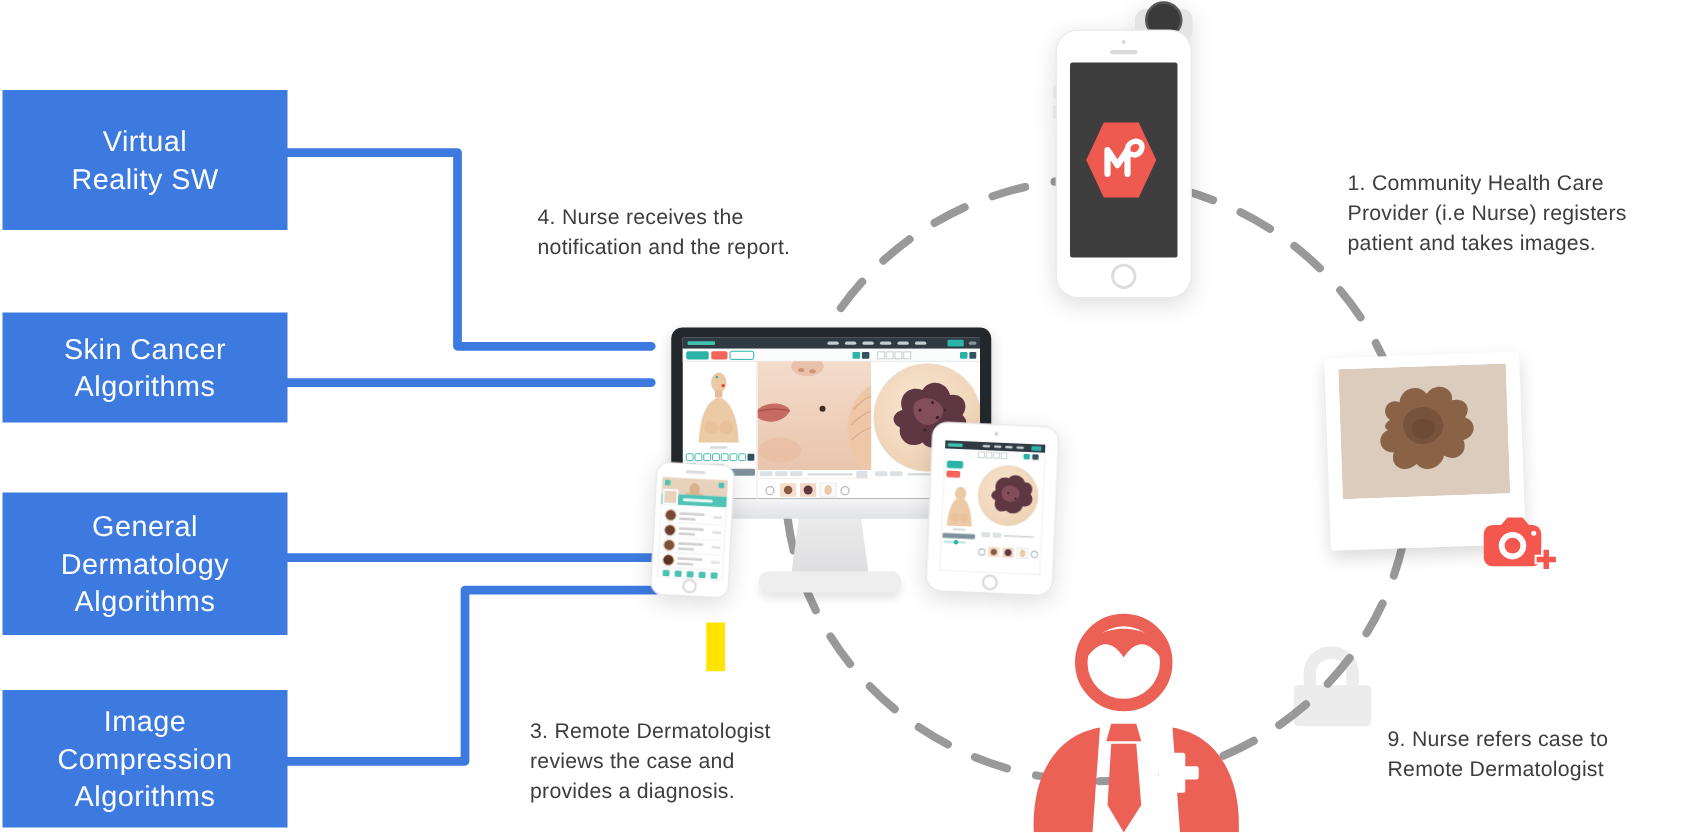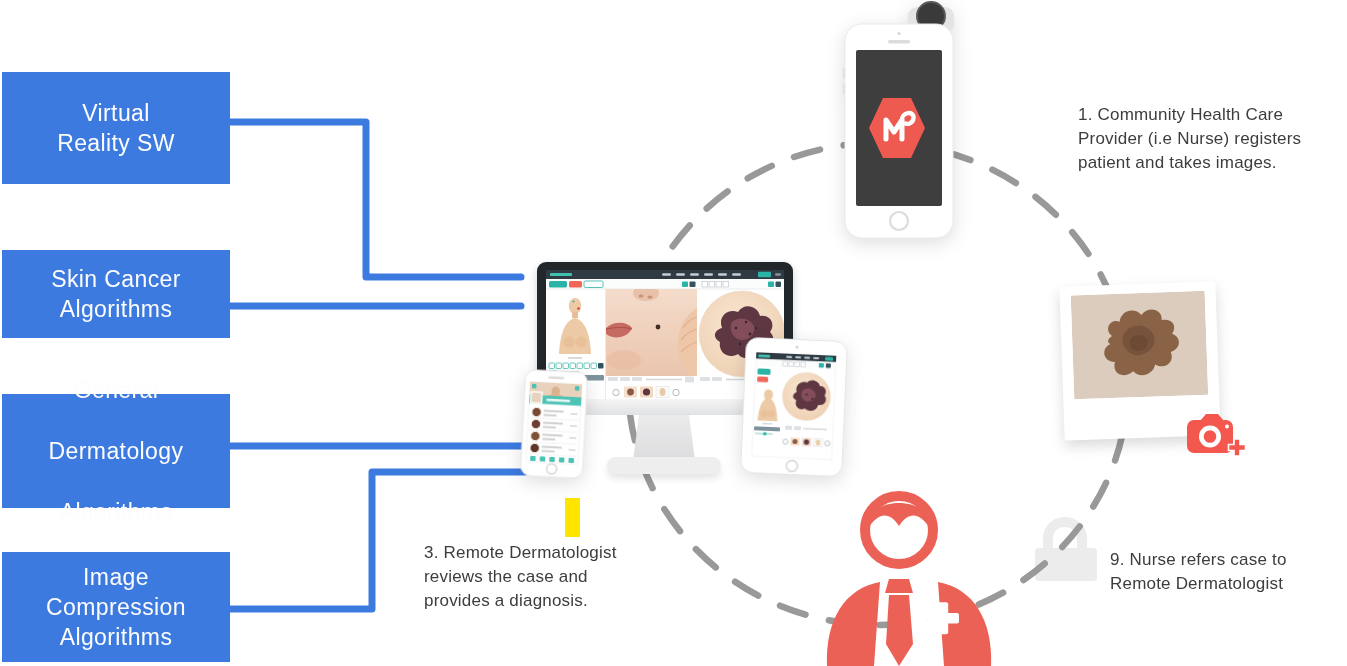--- a/index.html
+++ b/index.html
@@ -2,21 +2,21 @@
 <html><head>
 <meta charset="utf-8">
 <style>
   html,body{margin:0;padding:0;background:#fff;}
   #canvas{position:relative;width:1347px;height:666px;background:#ffffff;overflow:hidden;
           font-family:"Liberation Sans", sans-serif;}
   .abs{position:absolute;}
   .box{position:absolute;left:2px;width:228px;background:#3d7ae0;color:#fdfdfd;
        display:flex;flex-direction:column;align-items:center;justify-content:center;
        font-size:23px;line-height:30px;letter-spacing:.4px;z-index:2;text-align:center;}
-  .caption{position:absolute;color:#3d3d3d;font-size:17px;line-height:24px;letter-spacing:.2px;z-index:2;}
+  .caption{position:absolute;color:#3d3d3d;font-size:17px;line-height:24px;letter-spacing:.2px;z-index:2;margin-top:32px;}
   .devwrap{position:absolute;z-index:2;}
   .shadowed svg{filter:drop-shadow(0 5px 9px rgba(0,0,0,.13));}
   #overlay{position:absolute;left:0;top:0;z-index:1;pointer-events:none;}
   #lockwrap{z-index:0;}
   #monitor{left:537px;top:262px;width:256px;height:153px;z-index:2;}
   #bezel{left:0;top:0;width:256px;height:138px;background:#22272c;border-radius:9px 9px 2px 2px;
          box-shadow:0 4px 10px rgba(0,0,0,.18);}
   #chin{left:0;top:137px;width:256px;height:16px;background:linear-gradient(#f5f5f6,#e1e2e4);
         border-radius:0 0 5px 5px;}
   #standneck{left:633px;top:414px;width:62px;height:46px;z-index:2;
@@ -48,34 +48,35 @@
   </svg>
 
   <div class="box" id="box1" style="top:72px;height:112px;">
     <span>Virtual</span>
     <span>Reality SW</span>
   </div>
   <div class="box" id="box2" style="top:250px;height:88px;">
     <span>Skin Cancer</span>
     <span>Algorithms</span>
   </div>
-  <div class="box" id="box3" style="top:394px;height:114px;gap:31px;">
+  <div class="box" id="box3" style="top:394px;height:114px;">
     <span>General</span>
     <span>Dermatology</span>
     <span>Algorithms</span>
   </div>
   <div class="box" id="box4" style="top:552px;height:110px;">
     <span>Image</span>
     <span>Compression</span>
     <span>Algorithms</span>
   </div>
 
   <div class="caption" style="left:1078px;top:103px;width:268px;">1. Community Health Care Provider (i.e Nurse) registers patient and takes images.</div>
   <div class="caption" style="left:1110px;top:548px;width:228px;">9. Nurse refers case to Remote Dermatologist</div>
   <div class="caption" style="left:424px;top:541px;width:215px;">3. Remote Dermatologist reviews the case and provides a diagnosis.</div>
+  <div class="caption" style="left:430px;top:130px;width:252px;">4. Nurse receives the notification and the report.</div>
 
   <div id="yellowmark" class="abs"></div>
 
   <div class="devwrap shadowed" style="left:838px;top:0;width:130px;height:245px;">
     <svg width="130" height="245" viewBox="0 0 130 245">
       <rect x="70" y="7" width="46" height="26" rx="9" fill="#e4e4e4"></rect>
       <circle cx="93" cy="16" r="14" fill="#3a3a3a"></circle>
       <circle cx="93" cy="16" r="14" fill="none" stroke="#585858" stroke-width="2"></circle>
       <rect x="7" y="24" width="108" height="214" rx="17" fill="#ffffff" stroke="#e9e9e9"></rect>
       <rect x="4.5" y="68" width="2.6" height="11" rx="1.3" fill="#e3e3e3"></rect>

